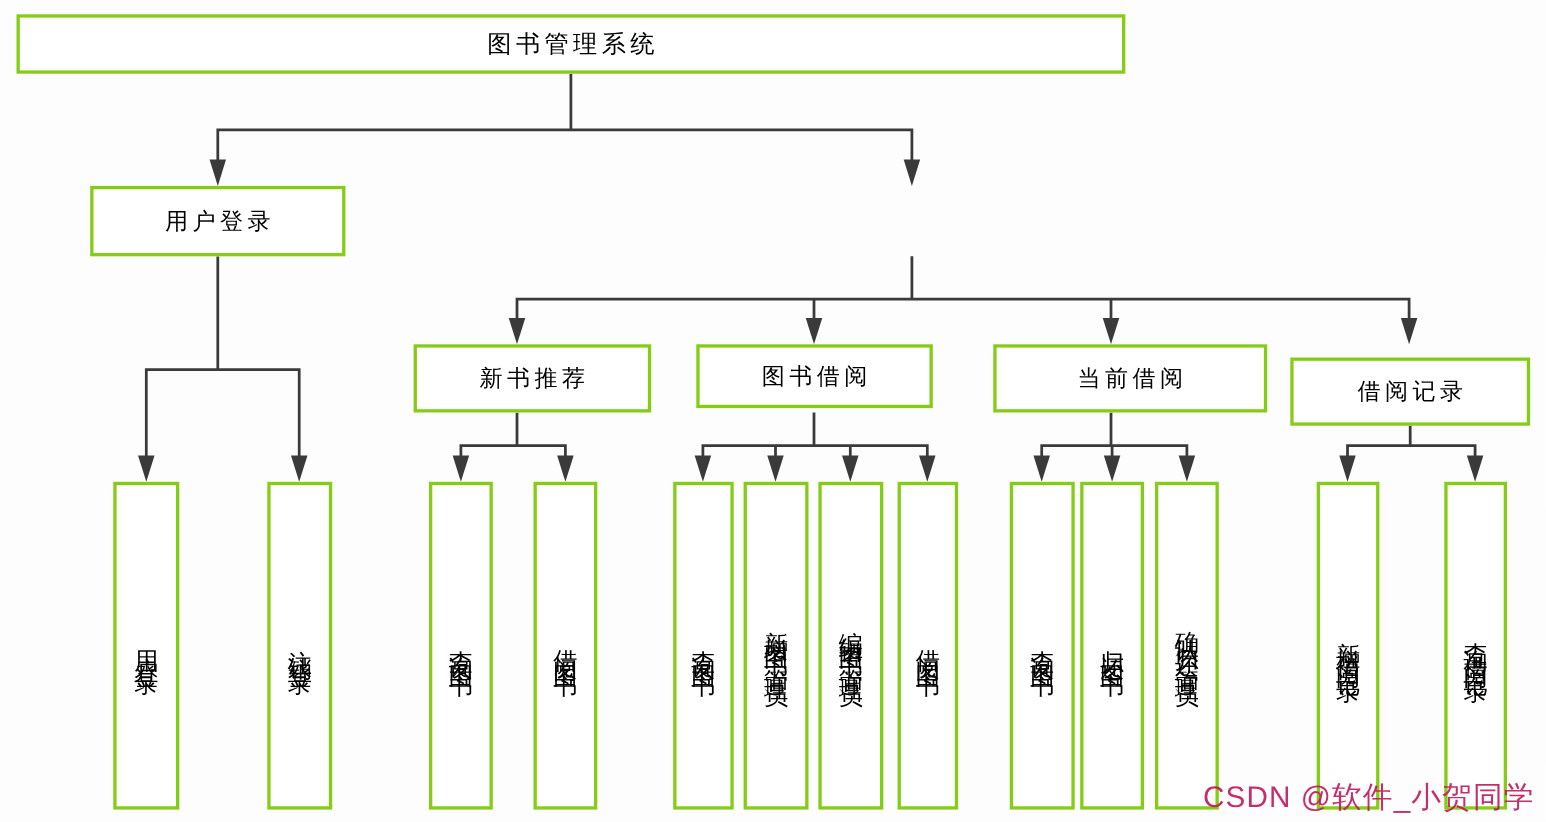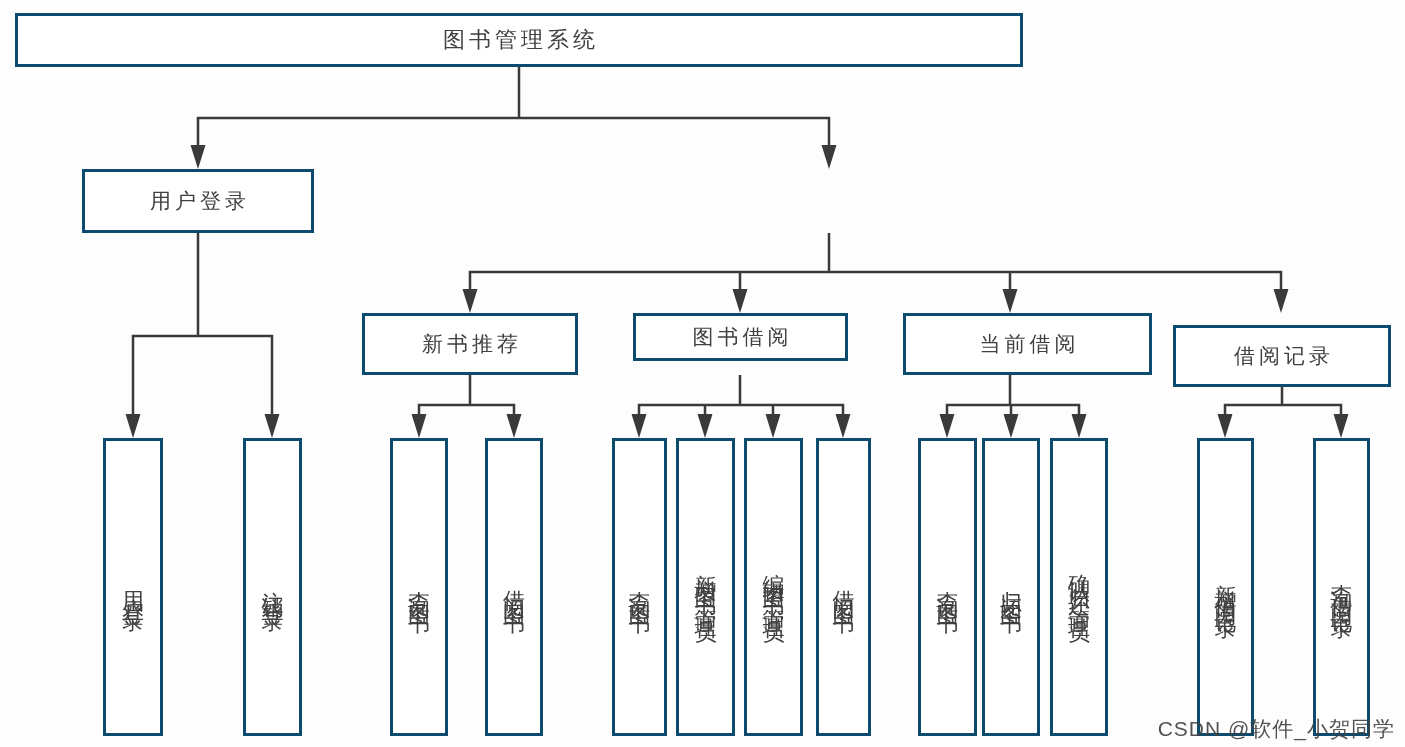--- a/index.html
+++ b/index.html
@@ -14,25 +14,25 @@
   .wires {
     position: absolute;
     left: 0; top: 0;
     width: 1405px; height: 747px;
     pointer-events: none;
   }
   .box {
     position: absolute;
     box-sizing: border-box;
     background: #ffffff;
-    border: 3px solid #0c4a6e;
+    border: 3px solid #84cc16;
     display: flex;
     align-items: center;
     justify-content: center;
-    color: #404040;
+    color: #000000;
     z-index: 2;
   }
   .hlbl {
     font-size: 21px;
     letter-spacing: 4px;
     text-indent: 4px;
     white-space: nowrap;
   }
   .root .hlbl { font-size: 22px; }
   .vlbl {
@@ -40,22 +40,22 @@
     text-orientation: mixed;
     font-size: 22px;
     letter-spacing: 7px;
     line-height: 1;
     white-space: nowrap;
   }
   .watermark {
     position: absolute;
     right: 10px;
     bottom: 4px;
-    font-size: 21px;
-    color: #404040;
+    font-size: 27px;
+    color: #be185d;
     opacity: 0.9;
     letter-spacing: 1px;
     z-index: 5;
     white-space: nowrap;
   }
 </style>
 </head>
 <body>
 
 <div class="canvas">
@@ -94,24 +94,24 @@
   </svg>
 
   <div class="box root" style="left:15px;top:13px;width:1008px;height:54px">
     <span class="hlbl">图书管理系统</span>
   </div>
 
   <div class="box" style="left:82px;top:169px;width:232px;height:64px">
     <span class="hlbl">用户登录</span>
   </div>
 
-  <div class="box" style="left:362px;top:313px;width:216px;height:62px">
+  <div class="box" style="left:376px;top:313px;width:216px;height:62px">
     <span class="hlbl">新书推荐</span>
   </div>
-  <div class="box" style="left:633px;top:313px;width:215px;height:48px">
+  <div class="box" style="left:633px;top:313px;width:215px;height:58px">
     <span class="hlbl">图书借阅</span>
   </div>
   <div class="box" style="left:903px;top:313px;width:249px;height:62px">
     <span class="hlbl">当前借阅</span>
   </div>
   <div class="box" style="left:1173px;top:325px;width:218px;height:62px">
     <span class="hlbl">借阅记录</span>
   </div>
 
   <div class="box" style="left:103px;top:438px;width:60px;height:298px">

